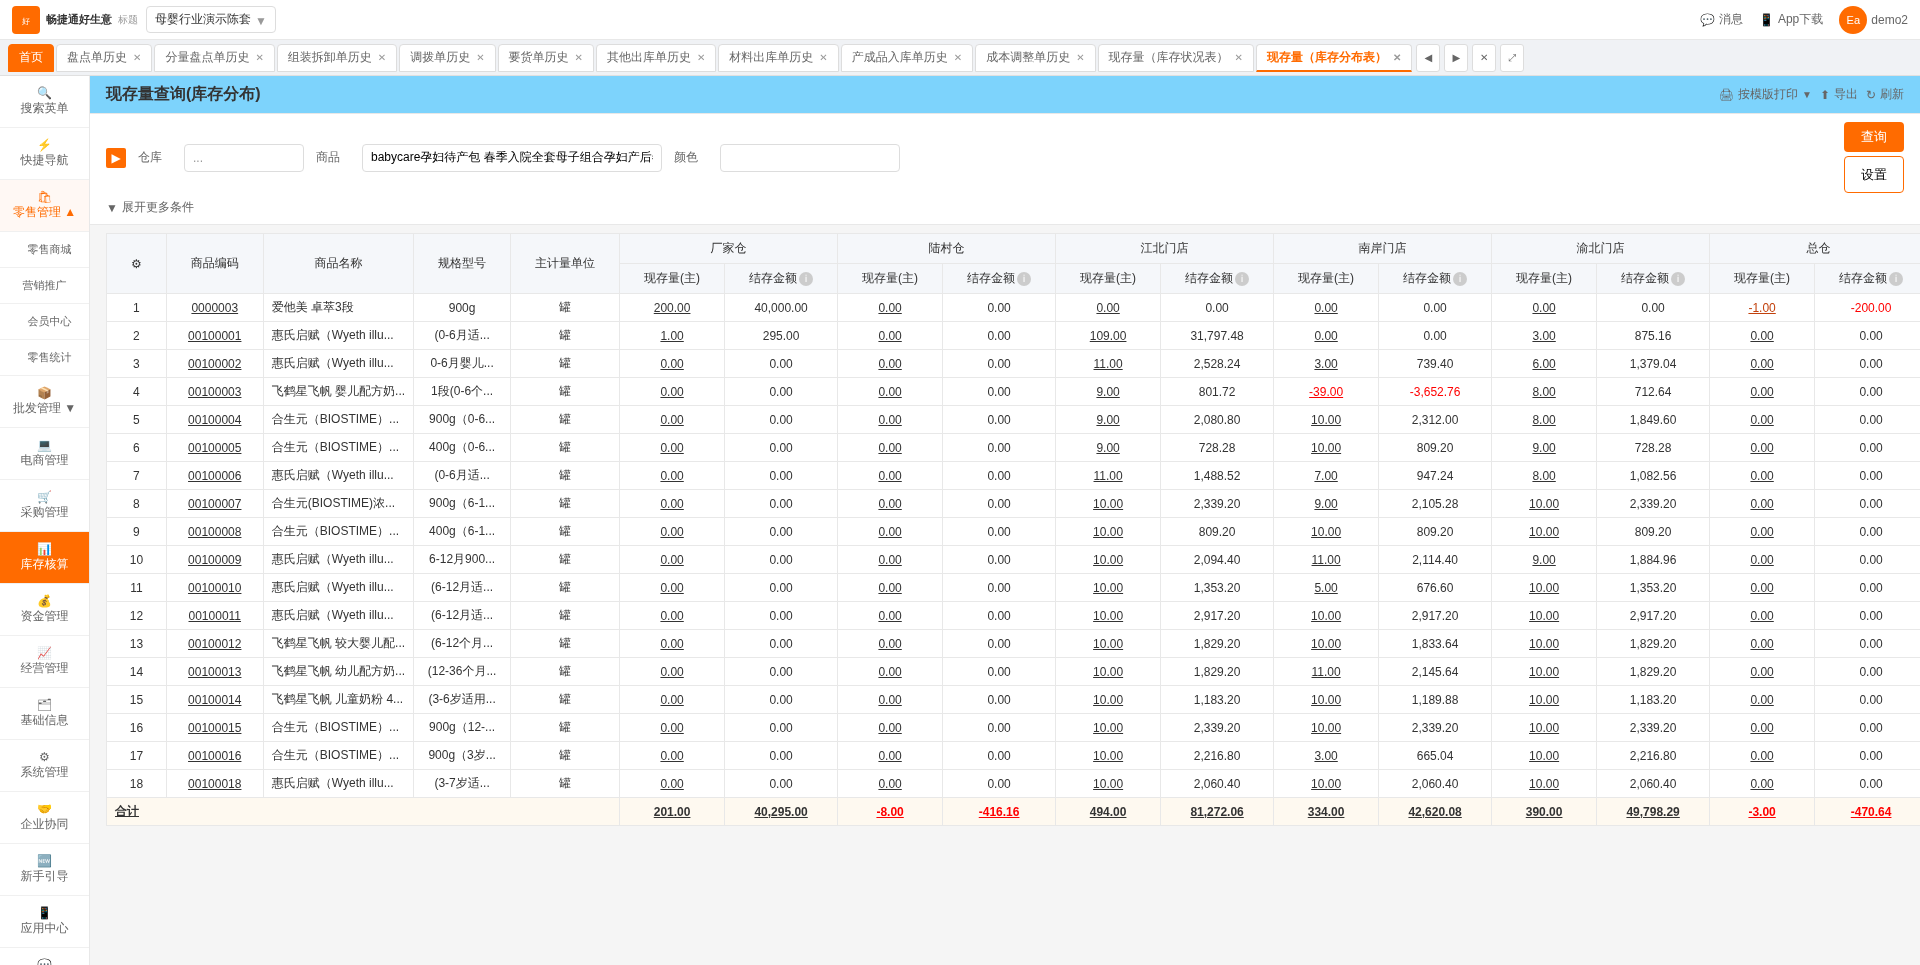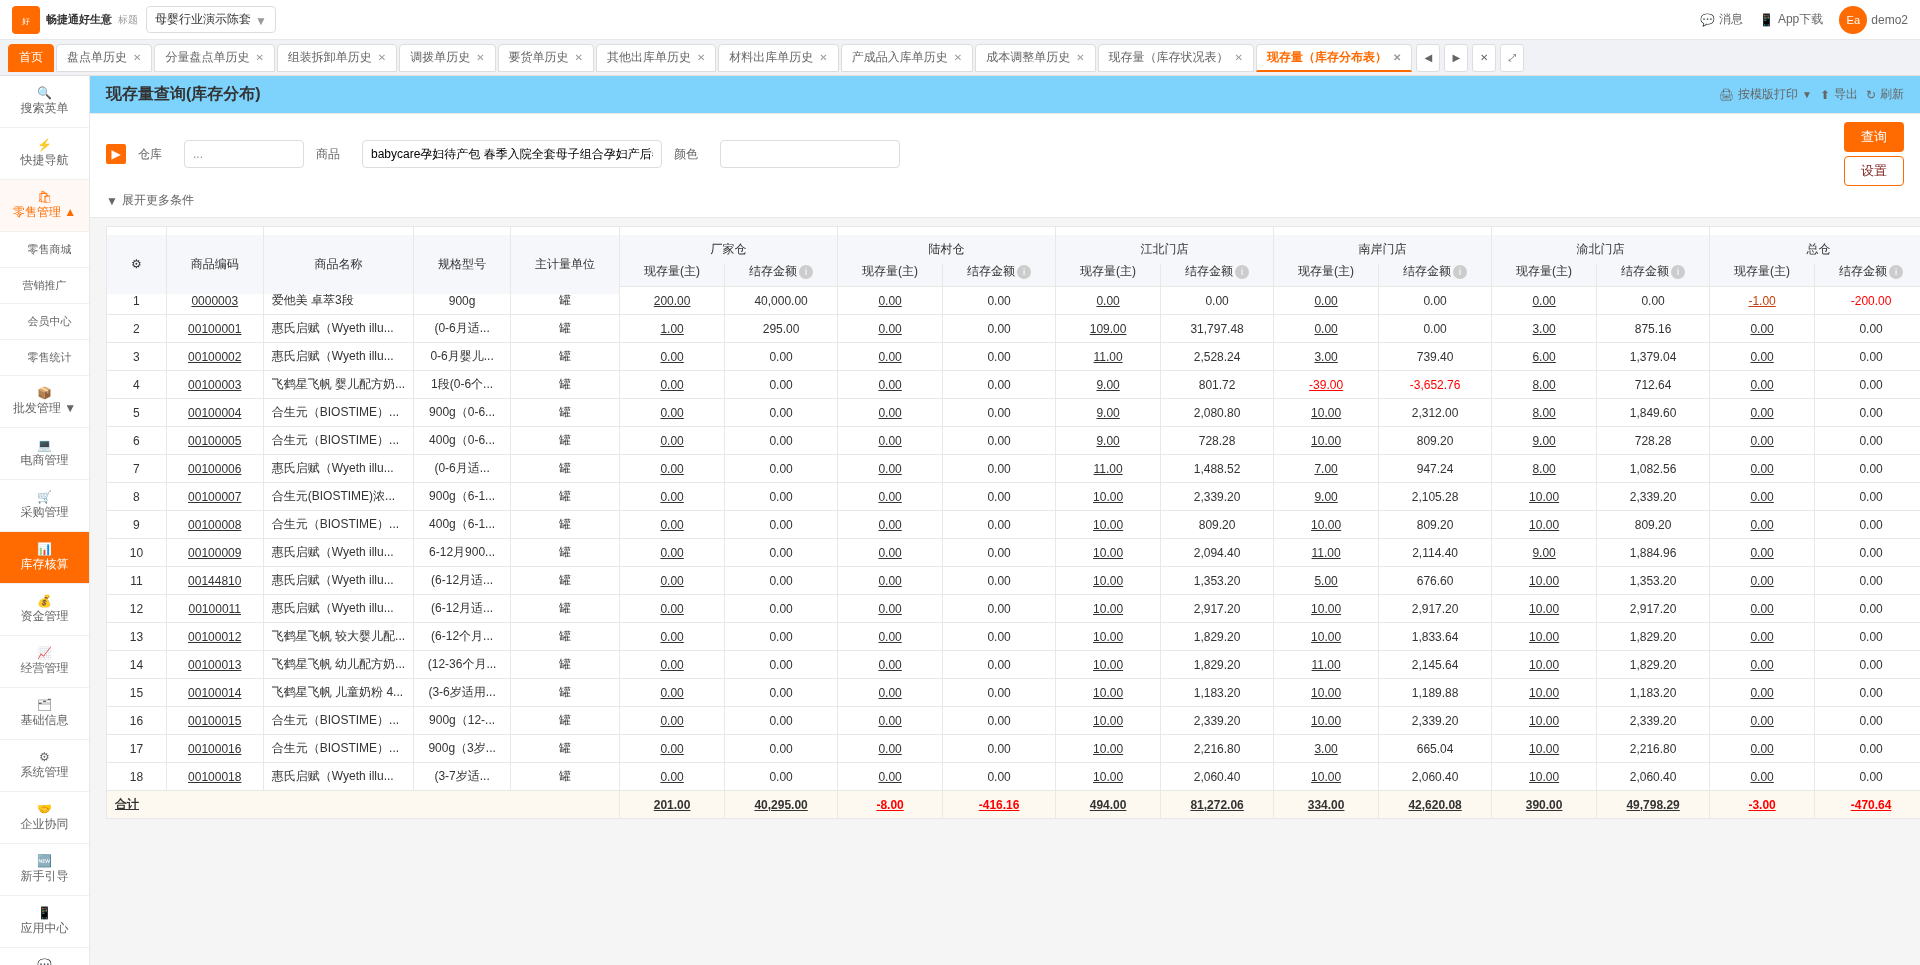--- a/index.html
+++ b/index.html
@@ -45,29 +45,29 @@
 
     
     .filter-bar { padding: 8px 16px; background: #fff; border-bottom: 1px solid #e8e8e8; }
     .filter-row { display: flex; align-items: center; gap: 12px; flex-wrap: wrap; }
     .filter-item { display: flex; align-items: center; gap: 22px; }
     .filter-label { color: #666; font-size: 12px; white-space: nowrap; }
     .filter-input { height: 28px; border: 1px solid #ddd; border-radius: 4px; padding: 0 8px; font-size: 12px; background: #fff; min-width: 80px; }
     .filter-input-long { min-width: 300px; }
     .filter-expand { display: flex; align-items: center; gap: 4px; color: #666; cursor: pointer; font-size: 12px; margin-top: 4px; }
     .btn-query { background: #ff6b00; color: white; border: none; border-radius: 4px; padding: 4px 16px; cursor: pointer; font-size: 13px; height: 30px; }
-    .btn-setting { background: white; color: #7f1d1d; border: 1px solid #ff6b00; border-radius: 4px; padding: 4px 16px; cursor: pointer; font-size: 13px; height: 30px; }
+    .btn-setting { background: white; color: #000000; border: 1px solid #ff6b00; border-radius: 4px; padding: 4px 16px; cursor: pointer; font-size: 13px; height: 37px; }
     .btn-group { display: flex; flex-direction: column; gap: 4px; margin-left: auto; }
     .expand-trigger { background: #ff6b00; color: white; border: none; width: 20px; height: 20px; border-radius: 2px; cursor: pointer; display: flex; align-items: center; justify-content: center; font-size: 12px; }
     .warehouse-input { display: flex; align-items: center; border: 1px solid #ddd; border-radius: 4px; height: 28px; padding: 0 8px; background: #fff; min-width: 120px; }
 
     
     .table-container { flex: 1; overflow: auto; padding: 0 16px 16px; background: #f5f5f5; }
     .data-table { width: 100%; border-collapse: collapse; background: #fff; margin-top: 8px; font-size: 12px; }
-    .data-table th { background: #f5f7fa; border: 1px solid #e8e8e8; padding: 6px 24px; text-align: center; color: #333; font-weight: 500; white-space: nowrap; position: sticky; top: 16px; z-index: 2; }
+    .data-table th { background: #f5f7fa; border: 1px solid #e8e8e8; padding: 6px 24px; text-align: center; color: #333; font-weight: 500; white-space: nowrap; position: sticky; top: 8px; z-index: 2; }
     .data-table td { border: 1px solid #e8e8e8; padding: 5px 8px; text-align: center; color: #333; white-space: nowrap; }
     .data-table tr.total-row td { background: #fef9f0; font-weight: bold; text-decoration: underline; }
     .data-table td.underline { text-decoration: underline; color: #333; }
     .data-table td.red { color: #f00; }
     .data-table td.text-left { text-align: left; }
     .group-header { background: #f5f7fa; text-align: center; font-weight: bold; }
     .col-num { width: 40px; }
     .col-code { width: 90px; }
     .col-name { width: 150px; }
     .col-spec { width: 100px; }
@@ -525,21 +525,21 @@
     <td class="underline">11.00</td>
     <td>2,114.40</td>
     <td class="underline">9.00</td>
     <td>1,884.96</td>
     <td class="underline">0.00</td>
     <td>0.00</td>
     <td></td>
   </tr>
             <tr>
     <td>11</td>
-    <td class="underline">00144810</td>
+    <td class="underline">00100010</td>
     <td class="text-left">惠氏启赋（Wyeth illu...</td>
     <td>(6-12月适...</td>
     <td>罐</td>
     <td class="underline">0.00</td>
     <td>0.00</td>
     <td class="underline">0.00</td>
     <td>0.00</td>
     <td class="underline">10.00</td>
     <td>1,353.20</td>
     <td class="underline">5.00</td>

